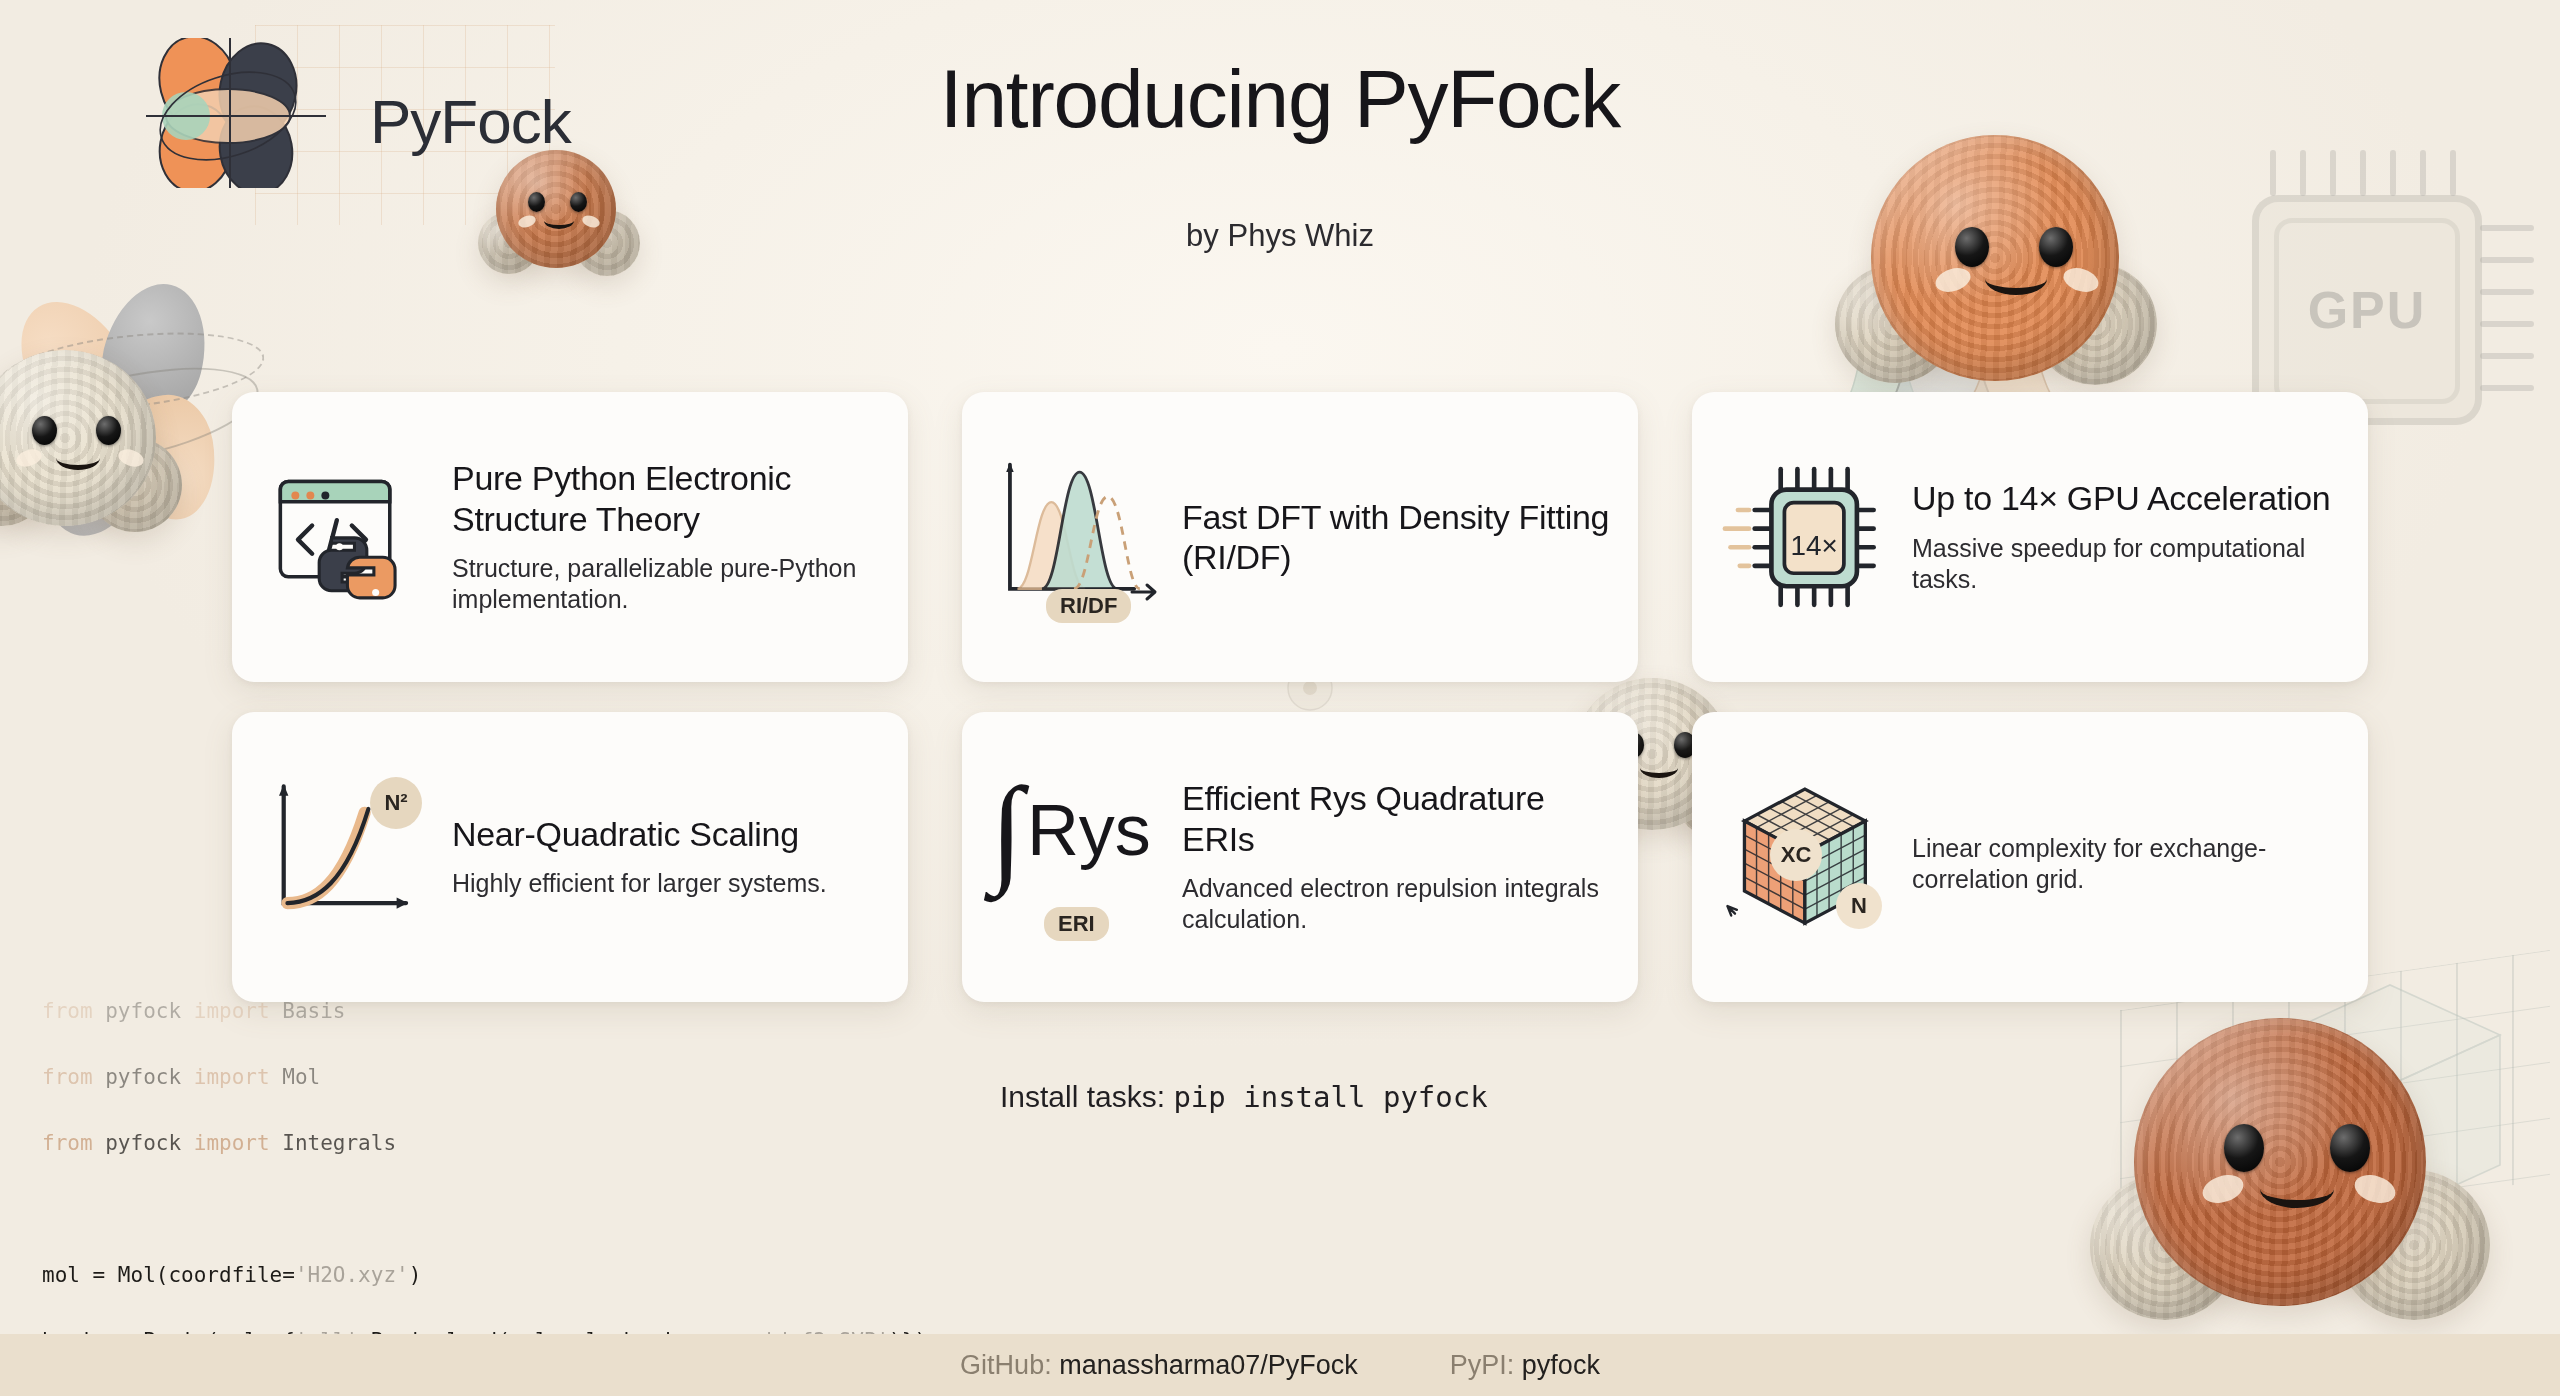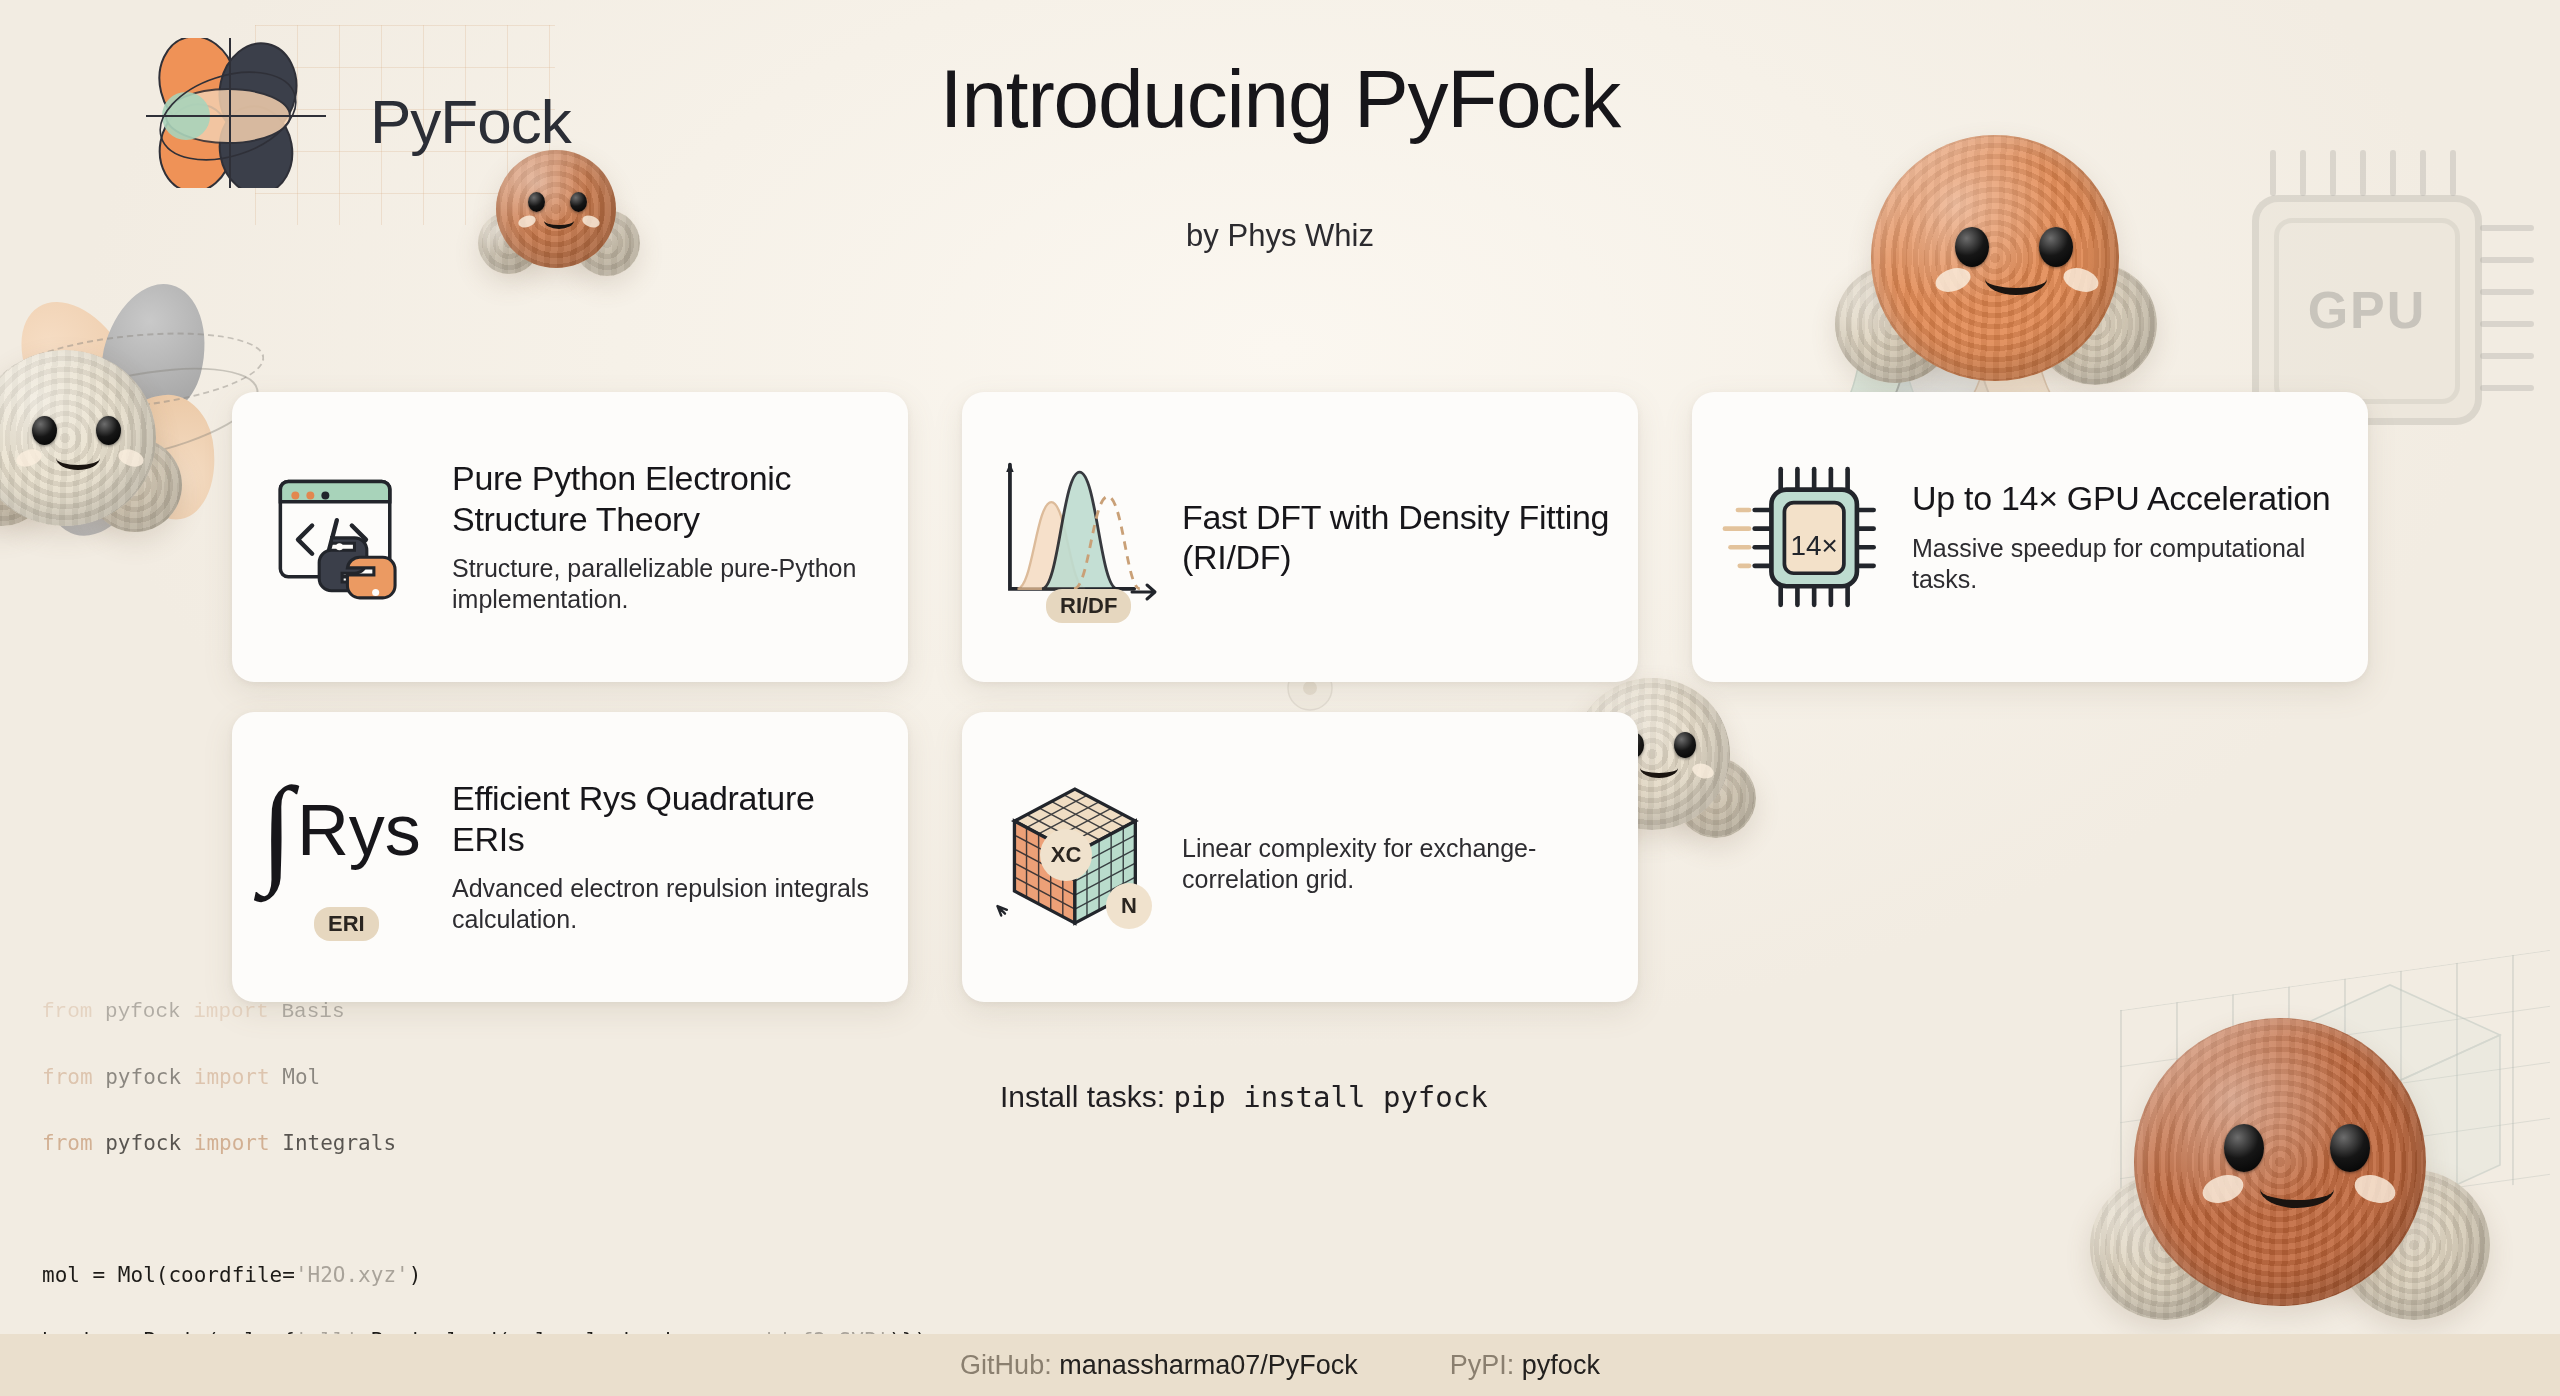--- a/index.html
+++ b/index.html
@@ -175,21 +175,21 @@
   .code {
     position: absolute; left: 42px; top: 962px;
     font-family: "DejaVu Sans Mono", monospace;
     font-size: 21px; line-height: 33px;
     white-space: pre;
     color: #1d1b18;
   }
   .code .kw  { color: #c79a76; }
   .code .kw2 { color: #d8a882; }
   .code .str { color: #a9a39a; }
-  .code .dim1 { opacity: .30; font-family: Liberation Mono, monospace; }
+  .code .dim1 { opacity: .30; }
   .code .dim2 { opacity: .48; }
   .code .dim3 { opacity: .72; }
 
   .install {
     position: absolute; left: 1000px; top: 1080px;
     font-size: 30px; color: #211f22;
   }
   .install .mono { font-family: "DejaVu Sans Mono", monospace; font-size: 29px; }
 
   .tagline {
@@ -420,20 +420,36 @@
           <rect x="70" y="48" width="64" height="76" rx="10" fill="#f3e1c9" stroke="#22252b" stroke-width="4"></rect>
           <text x="102" y="96" font-family="Liberation Sans, sans-serif" font-size="30" fill="#22252b" text-anchor="middle" dominant-baseline="middle">14×</text>
         </svg>
       </div>
       <div class="card-body">
         <div class="card-title">Up to 14× GPU Acceleration</div>
         <div class="card-desc">Massive speedup for computational tasks.</div>
       </div>
     </div>
 
+    <div class="card">
+      <div class="card-icon">
+        <svg viewBox="0 0 170 170" style="width:160px;height:160px;">
+          <path d="M22 10 L22 134 L152 134" fill="none" stroke="#22252b" stroke-width="4.5" stroke-linecap="round"></path>
+          <path d="M17 20 L22 8 L27 20" fill="#22252b"></path>
+          <path d="M142 128 L154 134 L142 140" fill="#22252b"></path>
+          <path d="M26 134 C56 134 84 114 108 38" fill="none" stroke="#e9b98c" stroke-width="13" stroke-linecap="round"></path>
+          <path d="M26 134 C58 133 88 112 112 34" fill="none" stroke="#22252b" stroke-width="4.5" stroke-linecap="round"></path>
+        </svg>
+        <div class="badge round" style="right:6px; top:10px;">N²</div>
+      </div>
+      <div class="card-body">
+        <div class="card-title">Near-Quadratic Scaling</div>
+        <div class="card-desc">Highly efficient for larger systems.</div>
+      </div>
+    </div>
 
     <div class="card">
       <div class="card-icon">
         <div style="position:absolute; left:2px; top:12px; display:flex; align-items:center; gap:4px;">
           <span style="font-family:'Liberation Serif',serif; font-size:120px; line-height:.85; color:#17161a;">∫</span>
           <span style="font-size:72px; color:#17161a;">Rys</span>
         </div>
         <div class="badge" style="left:56px; bottom:6px;">ERI</div>
       </div>
       <div class="card-body">

